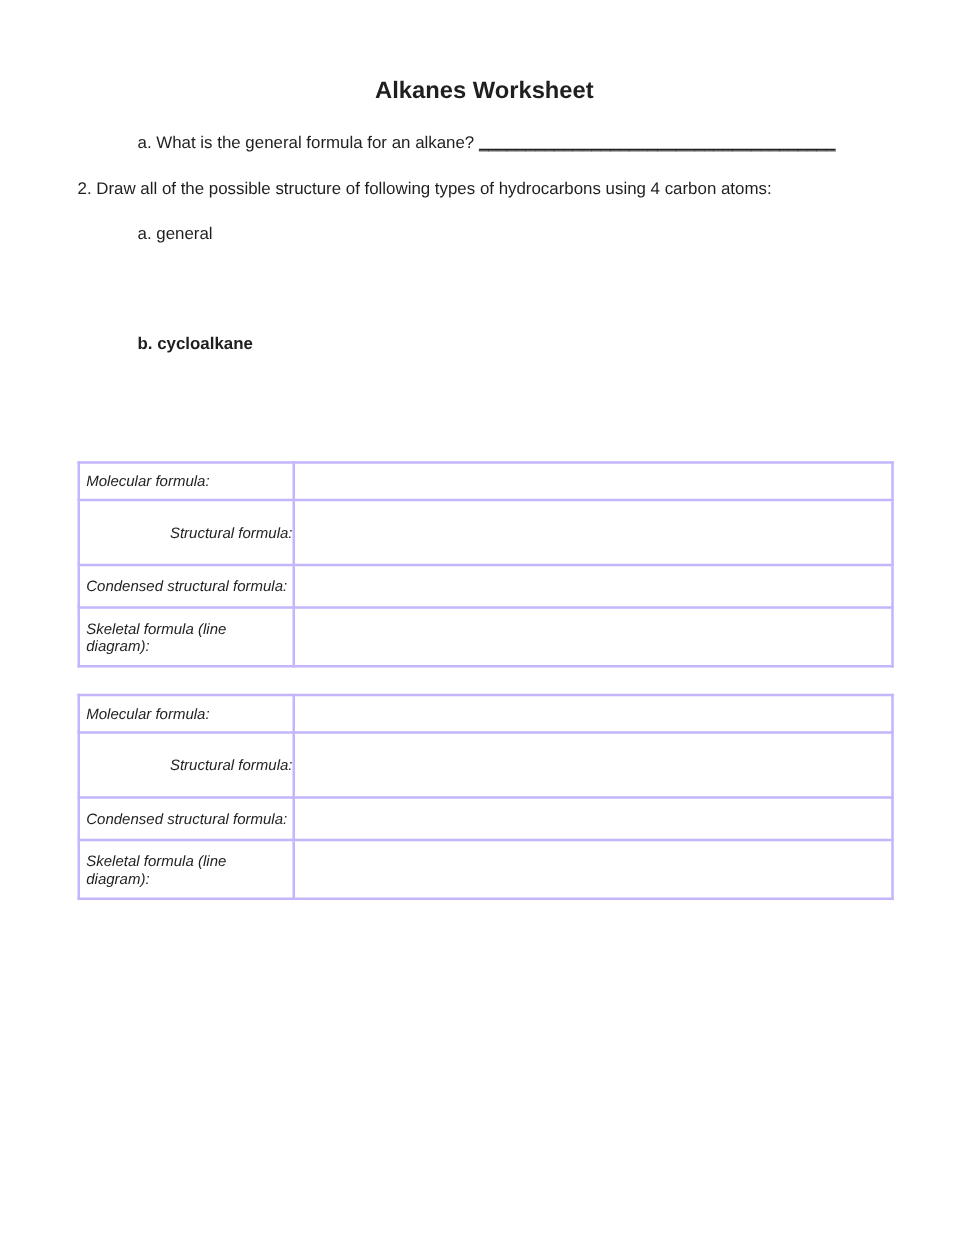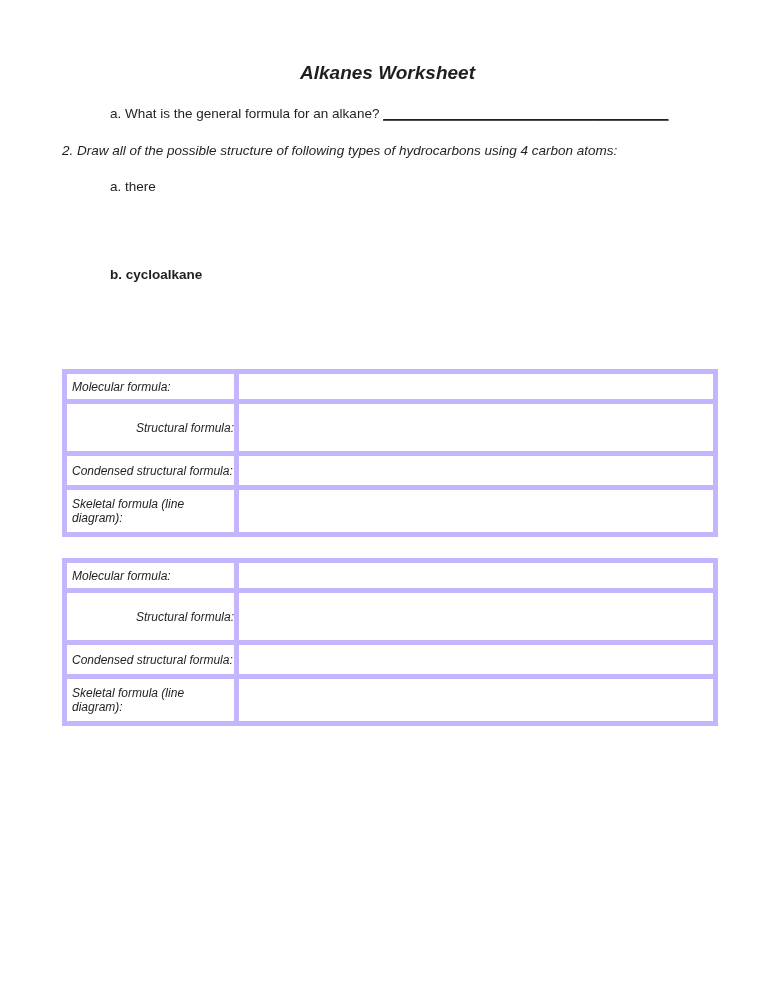--- a/index.html
+++ b/index.html
@@ -13,50 +13,49 @@
     height: 994px;
     background: #ffffff;
     padding: 62px 55px 0 62px;
     overflow: hidden;
   }
   .title {
     text-align: center;
     font-size: 19px;
     line-height: 22px;
     font-weight: bold;
-    font-style: italic;
     margin-bottom: 21px;
   }
   .line {
     font-size: 13.5px;
     line-height: 17px;
     white-space: nowrap;
   }
   .para {
     font-size: 13.5px;
     line-height: 18px;
   }
   .indent { margin-left: 48px; }
   .q1-head   { margin-bottom: 1px; }
   .q1a       { margin-bottom: 20px; }
   .q1b       { margin-bottom: 18px; }
-  .q2-head   { margin-bottom: 19px; font-style: italic; }
+  .q2-head   { margin-bottom: 19px; }
   .q2a       { margin-bottom: 71px; }
   .q2b       { margin-bottom: 86px; font-weight: bold; }
   .q3-head   { margin-bottom: 17px; }
   .q4-head   { margin-bottom: 18px; }
   .table1    { margin-bottom: 21px; }
   .blank { letter-spacing: 0; text-decoration: underline; }
   table.formula-table {
     width: 651px;
     border-collapse: collapse;
     table-layout: fixed;
   }
   table.formula-table td {
-    border: 5px solid #c4b5fd;
+    border: 2px solid #c4b5fd;
     vertical-align: middle;
   }
   td.label-cell {
     width: 172px;
     font-size: 12px;
     font-style: italic;
     padding-left: 5px;
     color: #1f1f1f;
   }
   td.value-cell { width: 479px; }
@@ -71,21 +70,21 @@
 <div class="page">
 
   <h1 class="title">Alkanes Worksheet</h1>
 
 
   <p class="line indent q1a"><span>a. What is the general formula for an alkane? </span><span class="blank">______________________________________</span></p>
 
 
   <p class="line q2-head">2. Draw all of the possible structure of following types of hydrocarbons using 4 carbon atoms:</p>
 
-  <p class="line indent q2a">a. there</p>
+  <p class="line indent q2a">a. general</p>
 
   <p class="line indent q2b">b. cycloalkane</p>
 
 
   <table class="formula-table table1">
     <tbody>
       <tr class="r0">
         <td class="label-cell">Molecular formula:</td>
         <td class="value-cell"></td>
       </tr>

